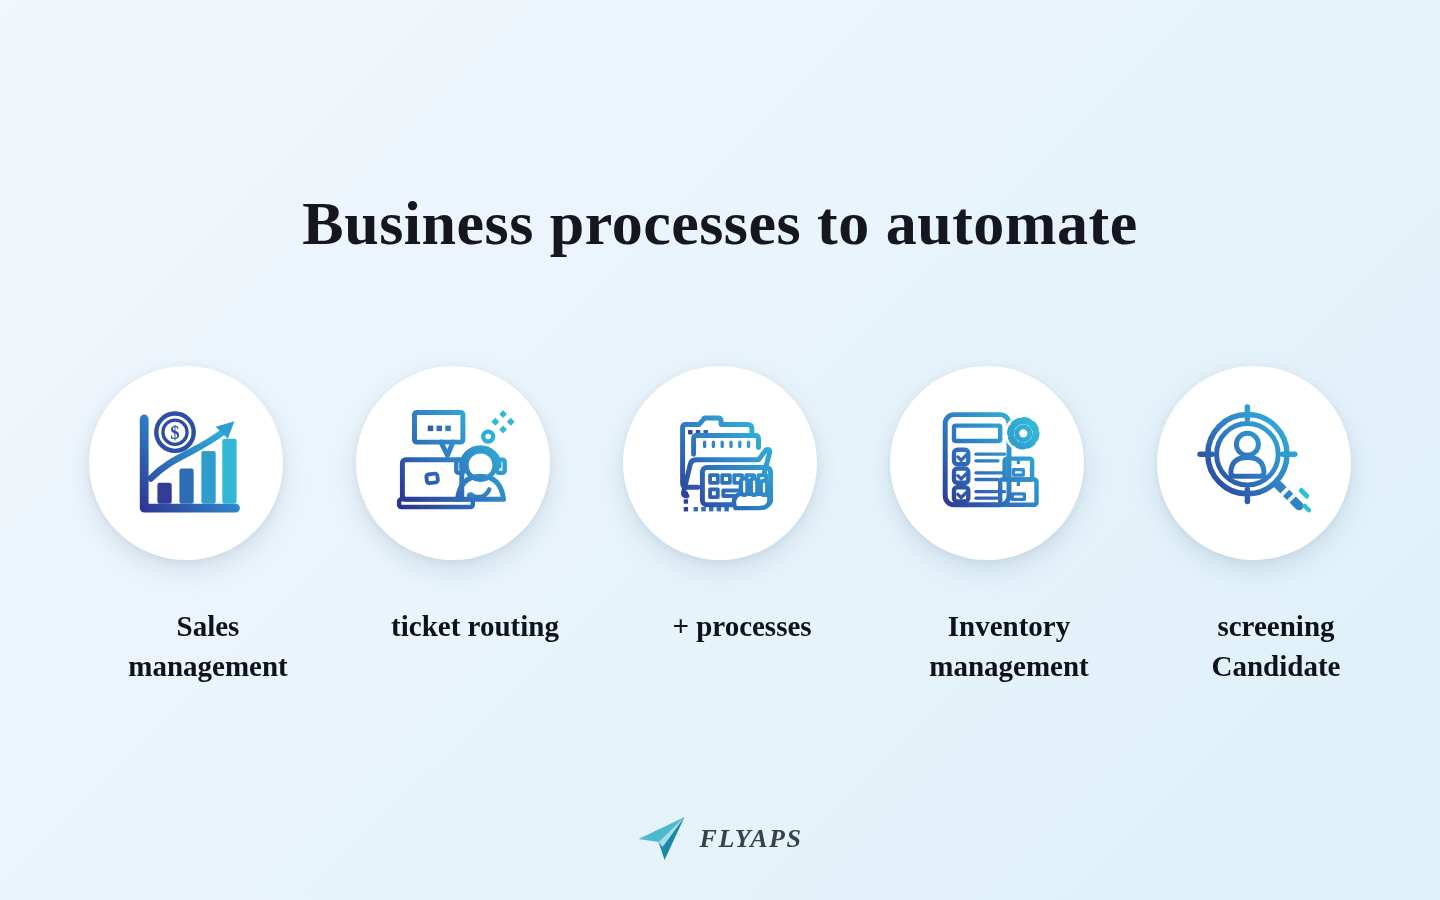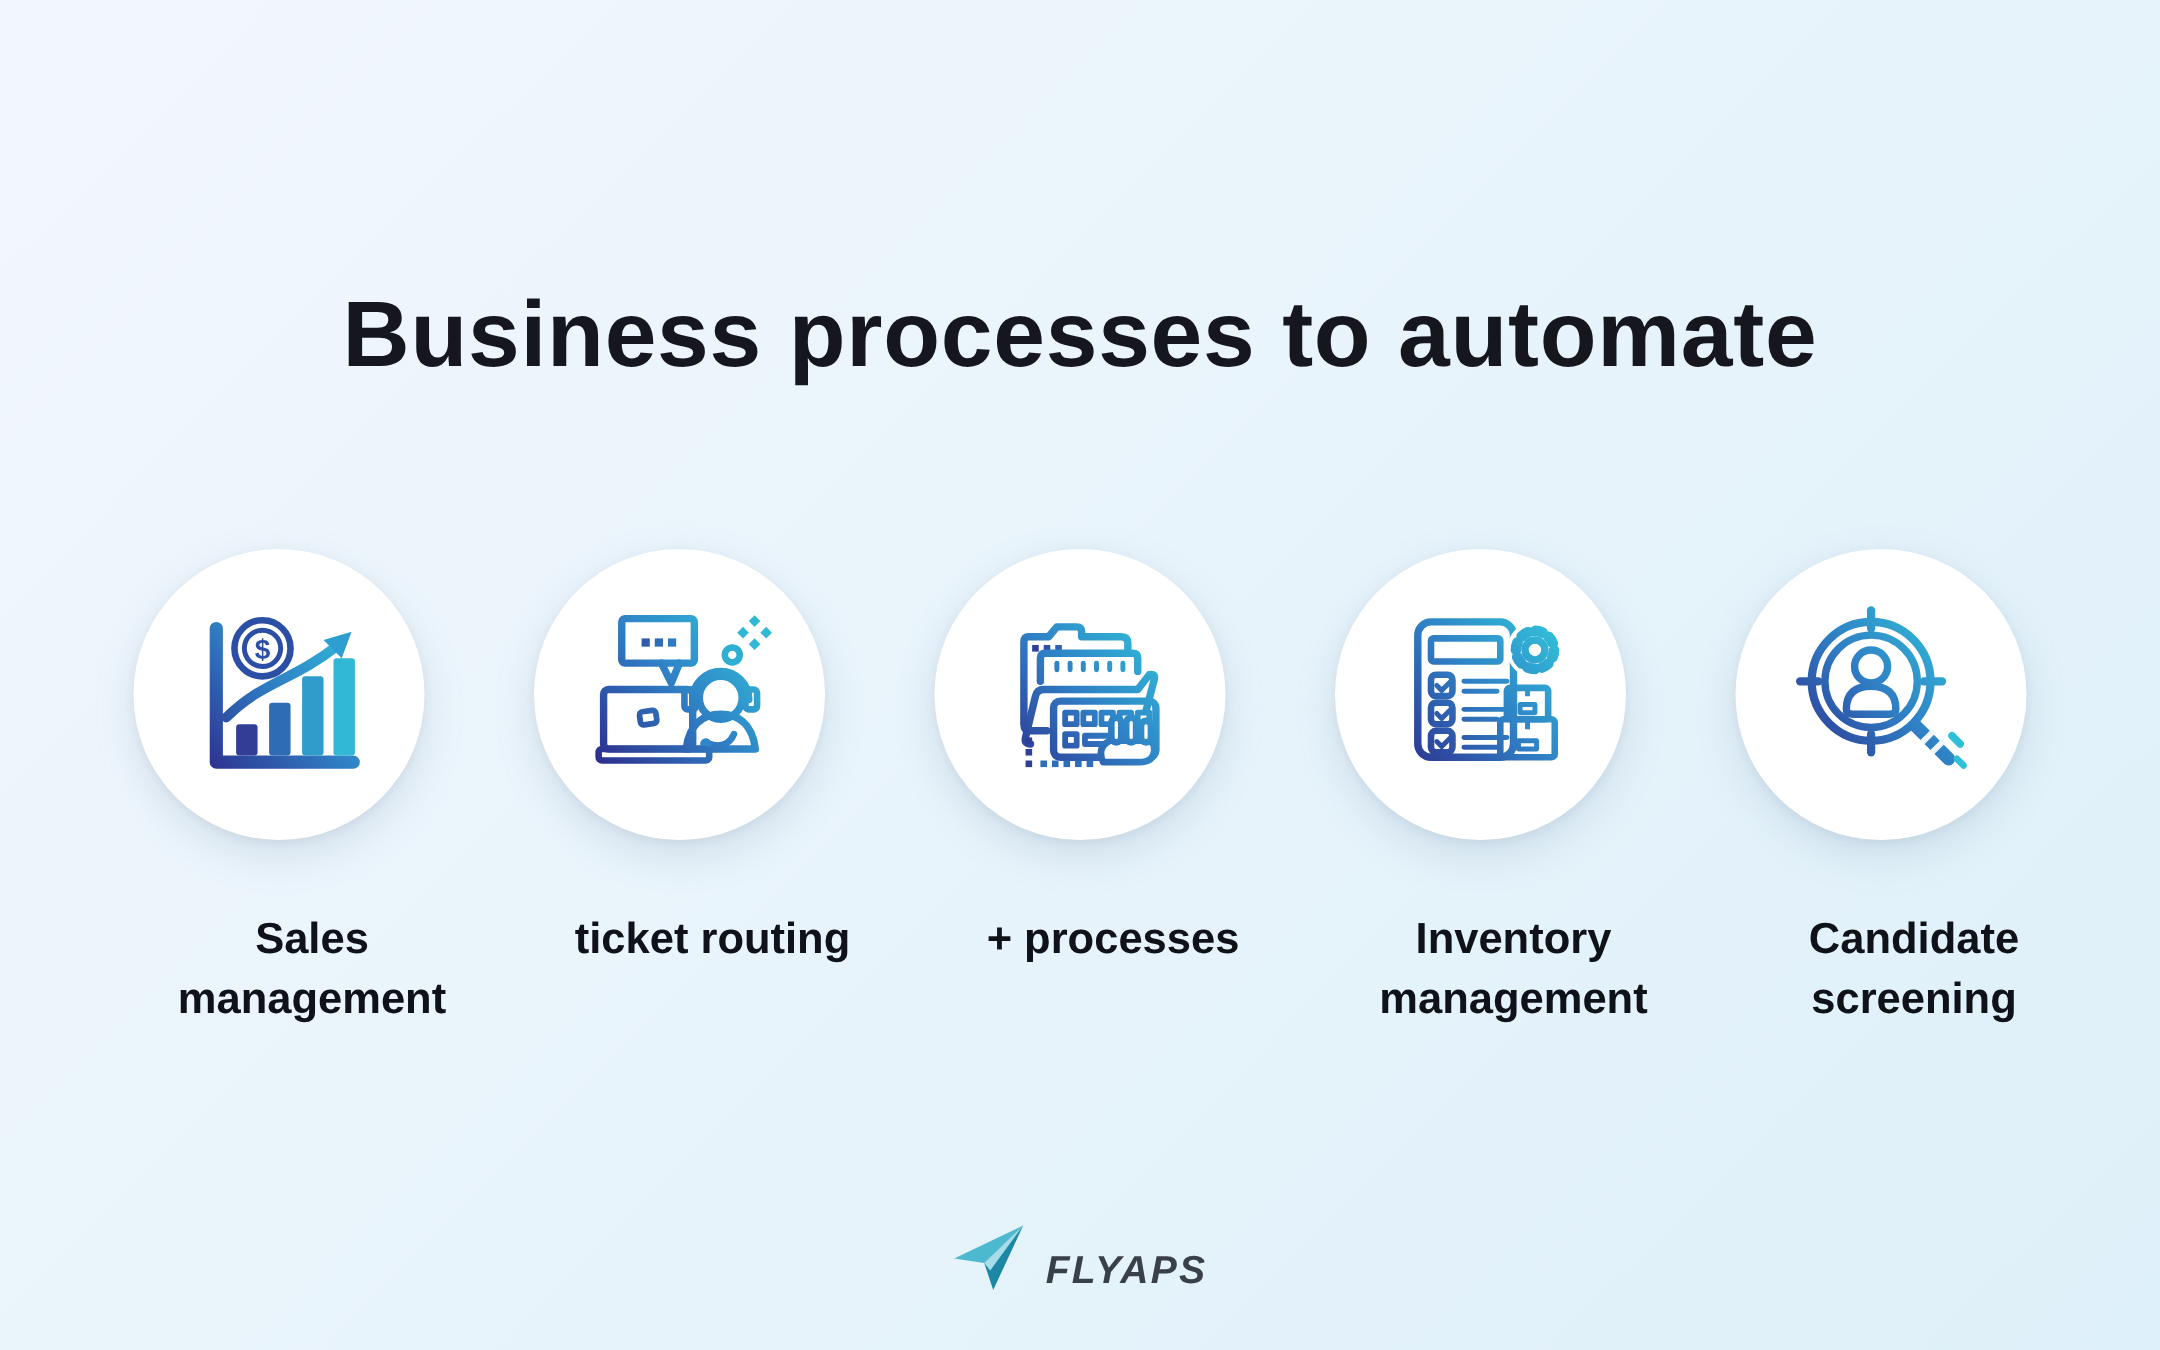--- a/index.html
+++ b/index.html
@@ -1,20 +1,20 @@
 <!DOCTYPE html>
 <html><head>
 <meta charset="utf-8">
 <style>
   html,body{margin:0;padding:0;}
   .canvas{
     position:relative;
     width:1440px;height:900px;
     background:linear-gradient(135deg,#f2f7fd 0%,#e9f4fb 45%,#def0f9 100%);
-    font-family:Liberation Sans, sans-serif;
+    font-family:Liberation Serif, serif;
     overflow:hidden;
   }
   .title{
     position:absolute;top:188px;left:0;width:100%;
     margin:0;text-align:center;
     font-size:62px;font-weight:800;letter-spacing:.5px;
     color:#16161e;
   }
   .row{
     position:absolute;top:366px;left:50%;transform:translateX(-50%);
@@ -28,21 +28,21 @@
     display:flex;align-items:center;justify-content:center;
   }
   .circle svg{width:132px;height:132px;}
   .label{
     margin-top:46px;text-align:center;
     font-size:29px;line-height:40px;font-weight:700;color:#0f1218;margin-left:44px;
   }
   .label span{display:block;}
   .footer{
     position:absolute;left:50%;top:816px;transform:translateX(-50%);
-    display:flex;align-items:flex-end;gap:12px;
+    display:flex;align-items:center;gap:12px;
   }
   .brand-text{
     font-size:26px;font-weight:800;font-style:italic;
     color:#3a4049;letter-spacing:1.5px;
   }
   .stroke{fill:none;stroke-linecap:round;stroke-linejoin:round;}
 </style>
 </head>
 <body>
 
@@ -263,22 +263,22 @@
             <line x1="54" y1="9" x2="54" y2="20"></line>
             <line x1="54" y1="84" x2="54" y2="95"></line>
             <line x1="11" y1="52" x2="22" y2="52"></line>
             <line x1="86" y1="52" x2="97" y2="52"></line>
           </g>
           <circle class="stroke" cx="54" cy="43" r="10" stroke="url(#g5)" stroke-width="4.5"></circle>
           <path class="stroke" d="M39 69 Q39 55 54 55 Q69 55 69 69 Q69 72 65 72 H43 Q39 72 39 69 Z" stroke="url(#g5)" stroke-width="4.5"></path>
         </svg>
       </div>
       <div class="label">
-        <span>Candidate</span>
-          <span>screening</span>
+        <span>screening</span>
+          <span>Candidate</span>
       </div>
     </div>
 
   </div>
 
   <div class="footer">
     <svg width="50" height="46" viewBox="0 0 50 46">
       <polygon points="1,23 47,1 21,26" fill="#4db9cf"></polygon>
       <polygon points="21,26 47,1 27,44" fill="#1d87a6"></polygon>
       <polygon points="21,26 47,1 25,31" fill="#a7dde8"></polygon>

